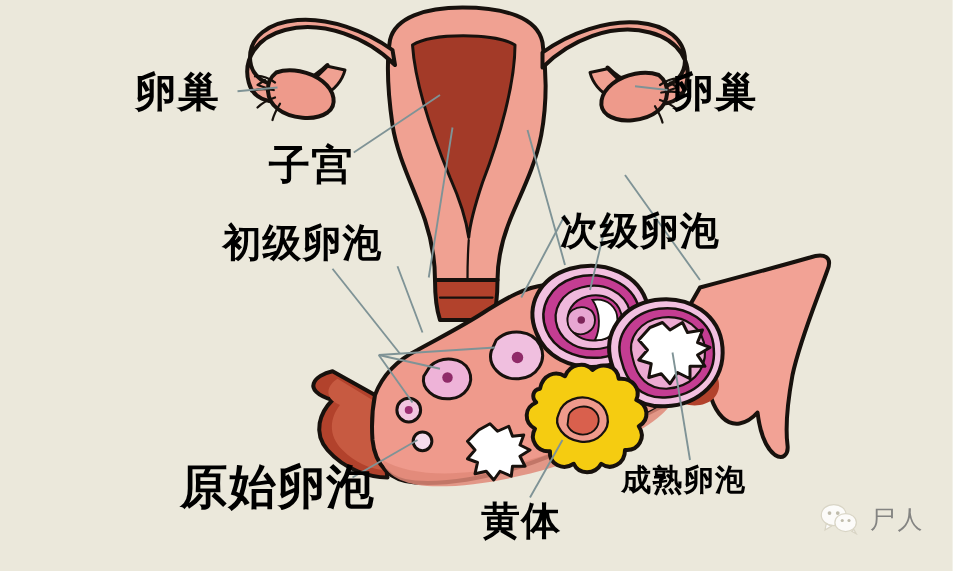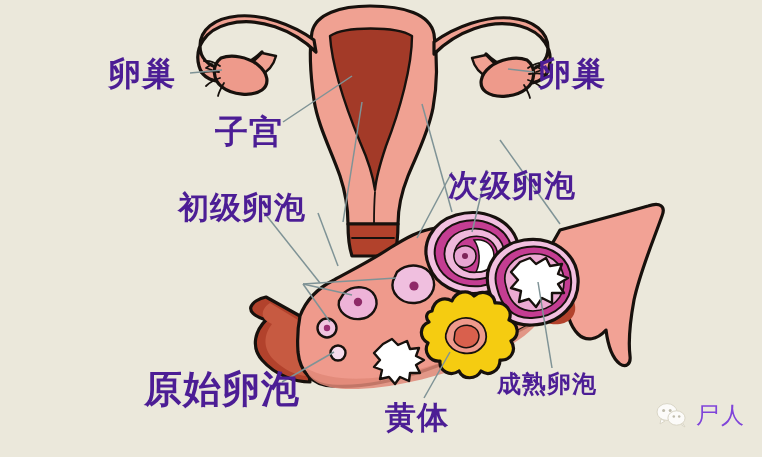--- a/index.html
+++ b/index.html
@@ -18,51 +18,51 @@
   }
   #art {
     position: absolute;
     left: 0;
     top: 0;
     width: 762px;
     height: 457px;
   }
   .label {
     position: absolute;
-    color: #4c1d95;
+    color: #000000;
     font-family: "DejaVu Sans", "Liberation Sans", sans-serif;
     font-weight: 700;
     white-space: nowrap;
     letter-spacing: 1px;
     line-height: 1;
     -webkit-font-smoothing: antialiased;
   }
   .lbl-ovary-left   { left: 108px; top: 57px;  font-size: 33px; }
   .lbl-uterus       { left: 215px; top: 115px; font-size: 33px; }
   .lbl-ovary-right  { left: 538px; top: 57px;  font-size: 33px; }
   .lbl-secondary    { left: 448px; top: 134px; font-size: 31px; margin-top: 36px; }
-  .lbl-primary      { left: 178px; top: 192px; font-size: 31px; }
+  .lbl-primary      { left: 178px; top: 180px; font-size: 31px; }
   .lbl-primordial   { left: 144px; top: 370px; font-size: 38px; }
   .lbl-corpus       { left: 385px; top: 402px; font-size: 31px; }
   .lbl-mature       { left: 497px; top: 372px; font-size: 24px; }
 
   
   .watermark {
     position: absolute;
     left: 655px;
     top: 402px;
     display: flex;
     align-items: center;
     gap: 7px;
     opacity: 0.85;
   }
   .wm-logo { position: relative; width: 34px; height: 26px; }
   .wm-text {
-    font-size: 23px;
-    color: #6d28d9;
+    font-size: 20px;
+    color: #737373;
     font-family: "DejaVu Sans", "Liberation Sans", sans-serif;
     letter-spacing: 2px;
     line-height: 1;
   }
 </style>
 </head>
 <body>
 
 <div id="stage">
 

